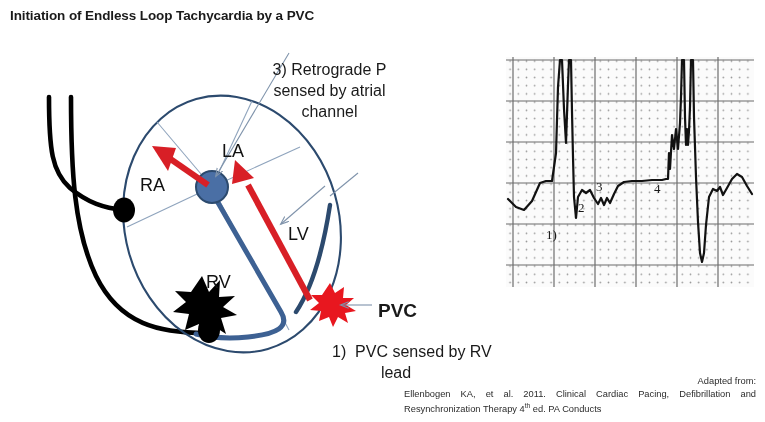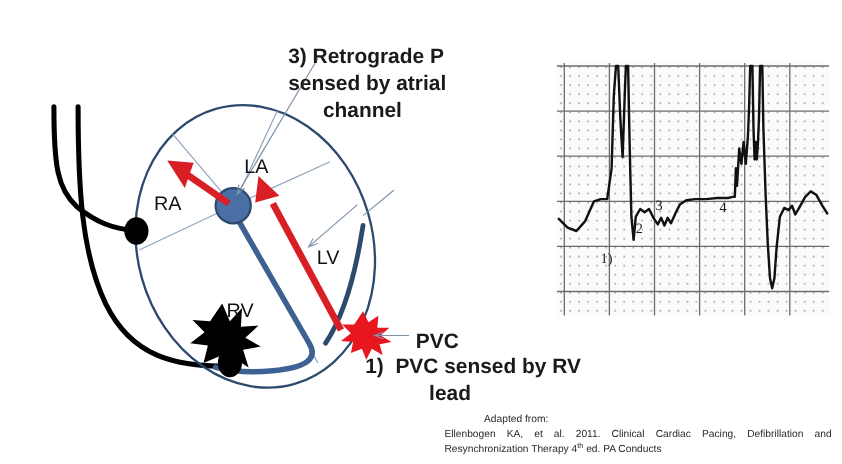--- a/index.html
+++ b/index.html
@@ -24,24 +24,25 @@
     line-height: 1.22;
   }
   #title {
     left: 10px;
     top: 8px;
     font-size: 13.5px;
     font-weight: 600;
     letter-spacing: -0.1px;
   }
   .callout {
-    font-size: 19px;
-    font-weight: 700;
+    font-size: 16px;
+    font-weight: 400;
     text-align: center;
     line-height: 1.3;
+    margin-top: 20px;
   }
   #callout3 { left: 262px; top: 40px; width: 135px; }
   #callout2 { left: 352px; top: 140px; width: 160px; }
   #callout1 { left: 332px; top: 322px; width: 152px; text-align: left; }
   #callout4 { left: 18px; top: 330px; font-size: 13.5px; font-weight: 600; }
   #pvc-label { left: 378px; top: 299px; font-size: 19px; font-weight: 600; }
 
   .chamber {
     font-size: 18px;
     font-weight: 400;
@@ -56,21 +57,21 @@
     left: 404px;
     top: 375px;
     width: 352px;
     font-size: 9.3px;
     color: #2b2b2b;
     line-height: 1.38;
     white-space: normal;
     text-align: justify;
     font-family: "Liberation Sans", sans-serif;
   }
-  #citation .cit-head { display: block; text-align: left; margin-left: 36px; }
+  #citation .cit-head { display: block; text-align: right; margin-left: 36px; }
   #citation sup { font-size: 6.6px; vertical-align: super; }
 
   
   #ecg-panel {
     position: absolute;
     left: 506px;
     top: 57px;
     width: 248px;
     height: 230px;
     background: #fbfbfb;
@@ -78,20 +79,21 @@
   }
 
   svg { display: block; }
   .abs-svg { position: absolute; left: 0; top: 0; }
 </style>
 </head>
 <body>
 
 <div id="page">
 
+  <div class="txt" id="title">Initiation of Endless Loop Tachycardia by a PVC</div>
 
   <svg class="abs-svg" width="765" height="422">
     <defs>
       <marker id="thinArrow" markerWidth="9" markerHeight="9" refX="7" refY="3.2" orient="auto">
         <path d="M0,0.3 L7.5,3.2 L0,6.1" fill="none" stroke="#7f93ab" stroke-width="1"></path>
       </marker>
     </defs>
 
     <g>
 

